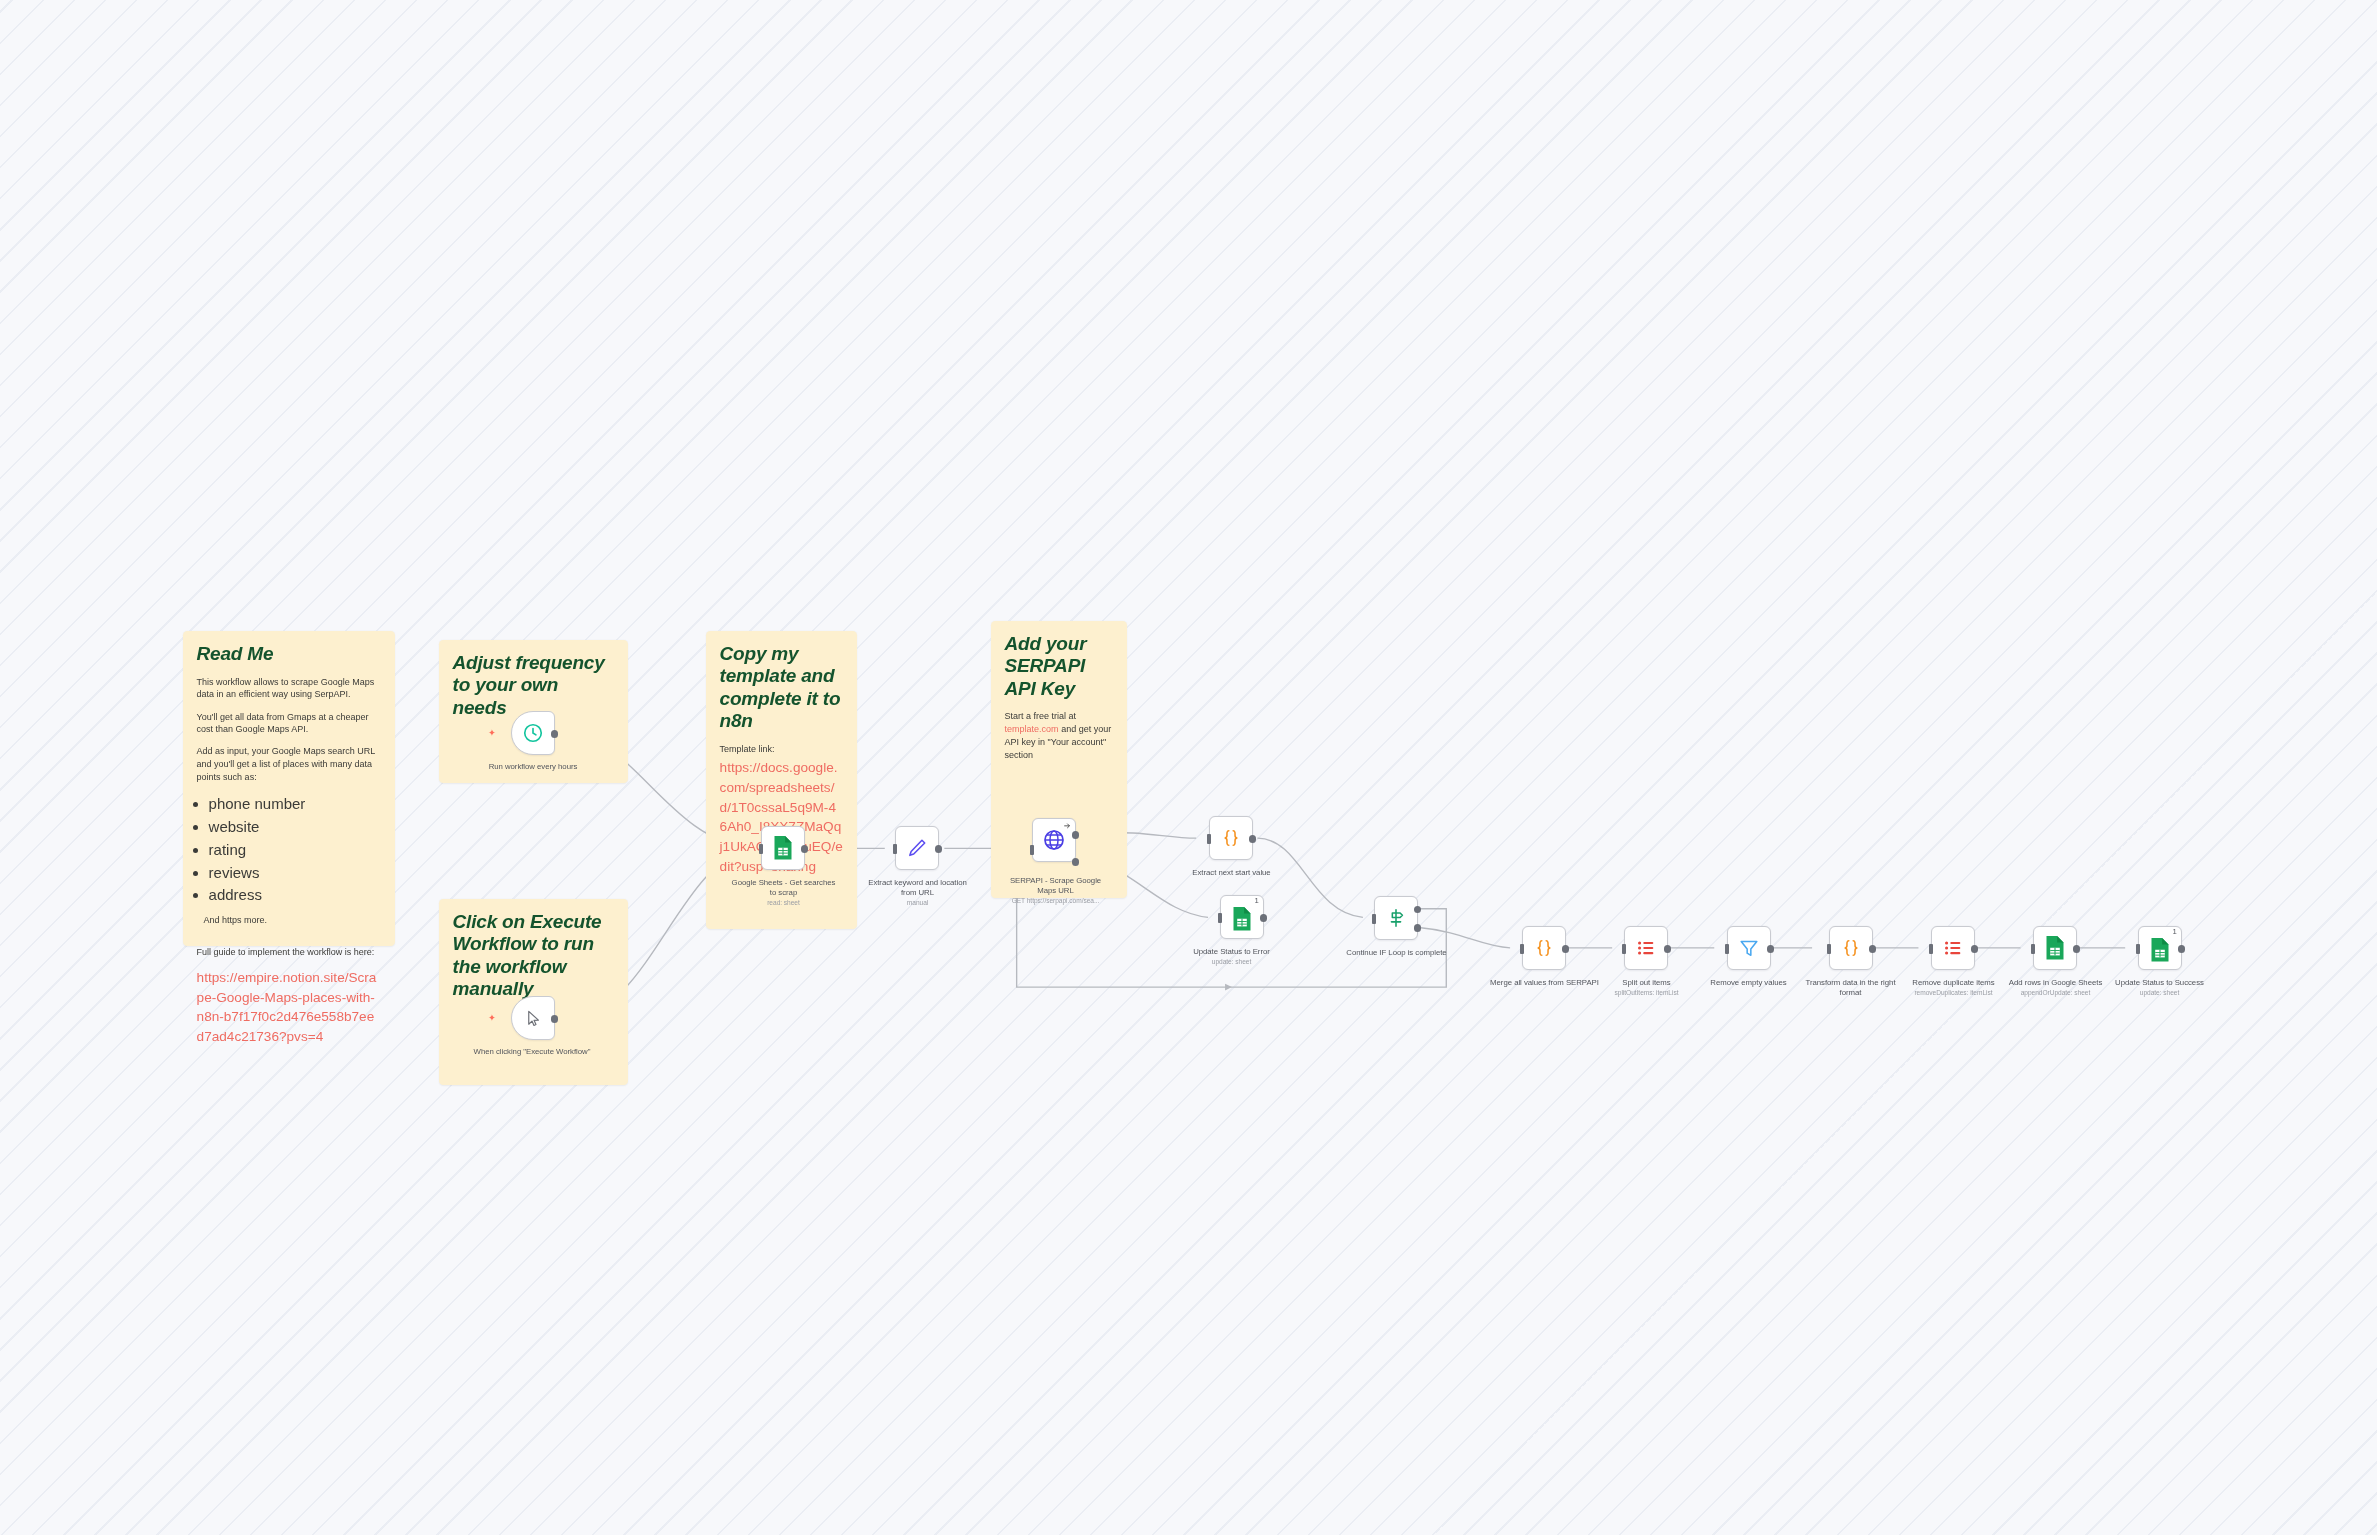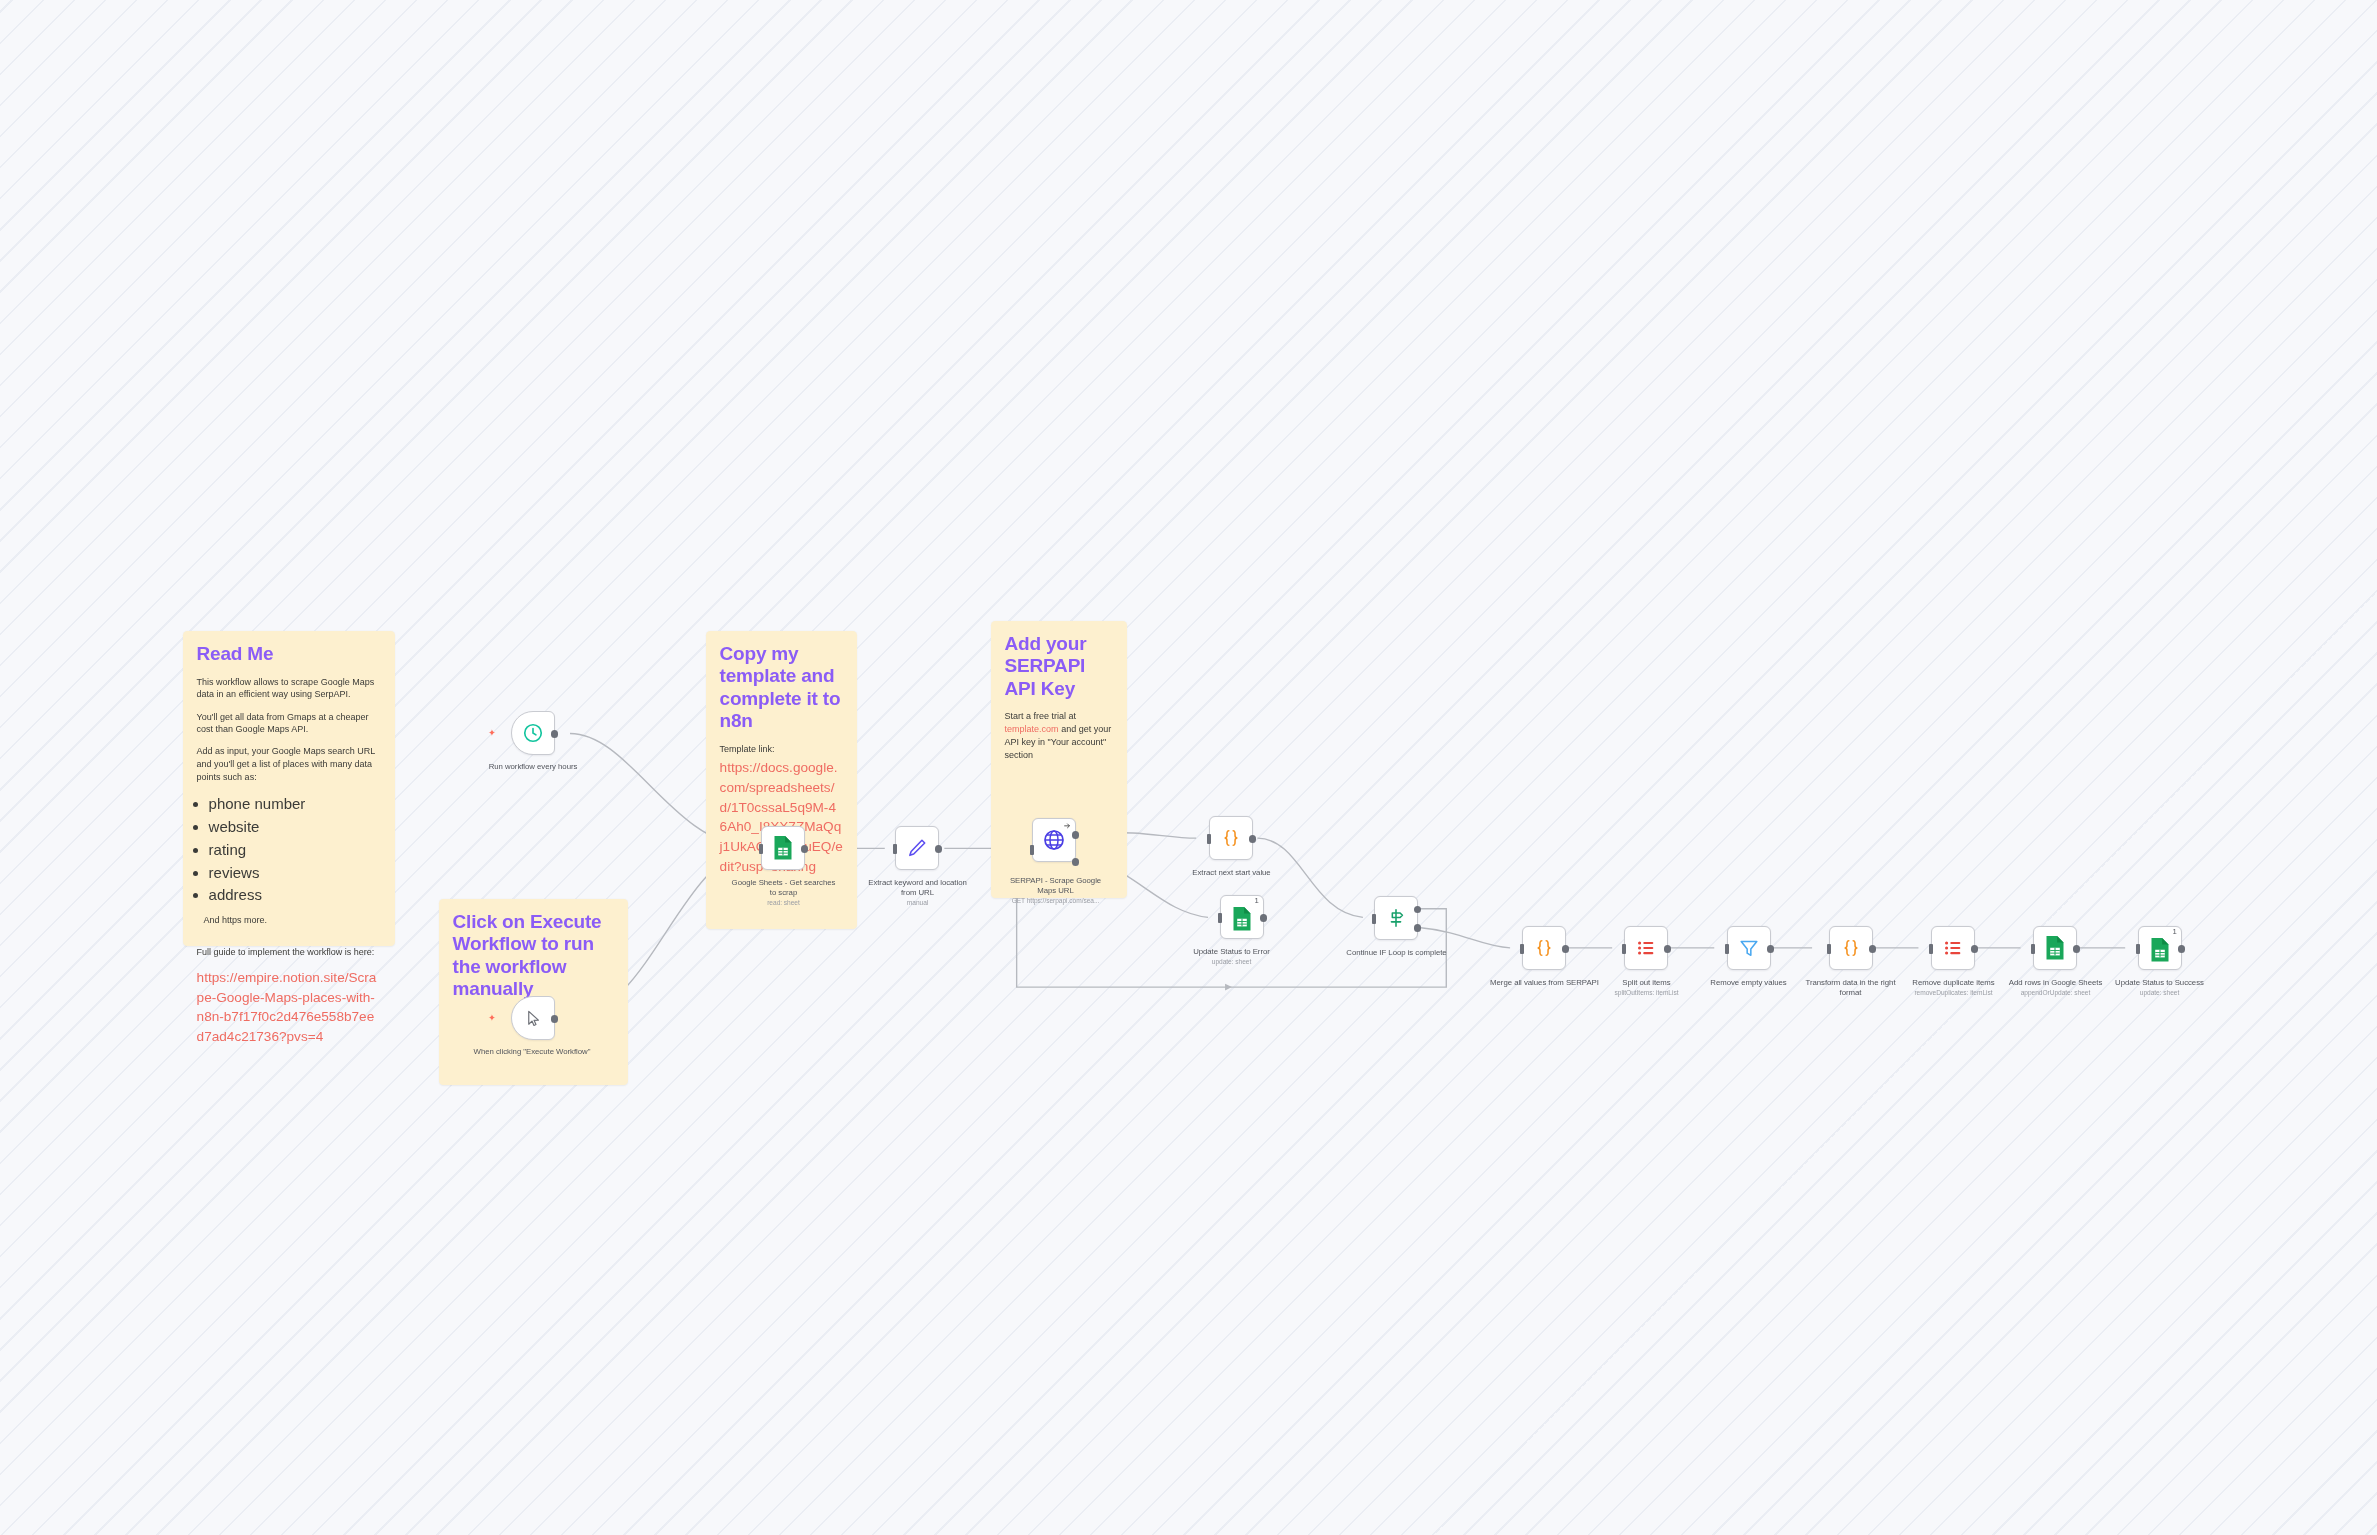--- a/index.html
+++ b/index.html
@@ -26,21 +26,22 @@
     padding:12px 13.6px 10.2px 13.6px;
     color:#3b3b38;
     box-shadow:0 0.9px 1.7px rgba(0,0,0,0.06);
   }
   .sticky h2{
     margin:0 0 10.2px 0;
     font-size:19px;
     line-height:1.18;
     font-weight:700;
     letter-spacing:-0.2px;
-    color:#8b5cf6;
+    color:#14532d;
+    font-style:italic;
   }
   .sticky p{margin:0 0 9.4px 0;font-size:9px;line-height:1.42;}
   .sticky ul{margin:1.7px 0 6.8px 0;padding-left:12px;font-size:15px;line-height:1.52;}
   .sticky li{margin:0;}
   .sticky .indent{padding-left:6.8px;}
   .sticky .bold{font-weight:400;margin-top:19px;}
   .sticky .lnk{color:#ef6c62;word-break:break-all;line-height:1.45;display:block;}
 
   
   .node{
@@ -144,20 +145,23 @@
       <li>website</li>
       <li>rating</li>
       <li>reviews</li>
       <li>address</li>
     </ul>
     <p class="indent">And https more.</p>
     <p class="bold">Full guide to implement the workflow is here:</p>
     <span class="lnk">https://empire.notion.site/Scrape-Google-Maps-places-with-n8n-b7f17f0c2d476e558b7eed7ad4c21736?pvs=4</span>
   </div>
 
+  <div class="sticky" style="left:439px;top:640px;width:189px;height:143px;">
+    <h2>Adjust frequency to your own needs</h2>
+  </div>
 
   <div class="sticky" style="left:439px;top:899px;width:189px;height:186px;">
     <h2>Click on Execute Workflow to run the workflow manually</h2>
   </div>
 
   <div class="sticky" style="left:706px;top:631px;width:151px;height:298px;">
     <h2>Copy my template and complete it to n8n</h2>
     <p style="margin-bottom:2.6px;">Template link:</p>
     <span class="lnk">https://docs.google.com/spreadsheets/d/1T0cssaL5q9M-46Ah0_I8XX7ZMaQqj1UkAO-85oGuEQ/edit?usp=sharing</span>
   </div>

